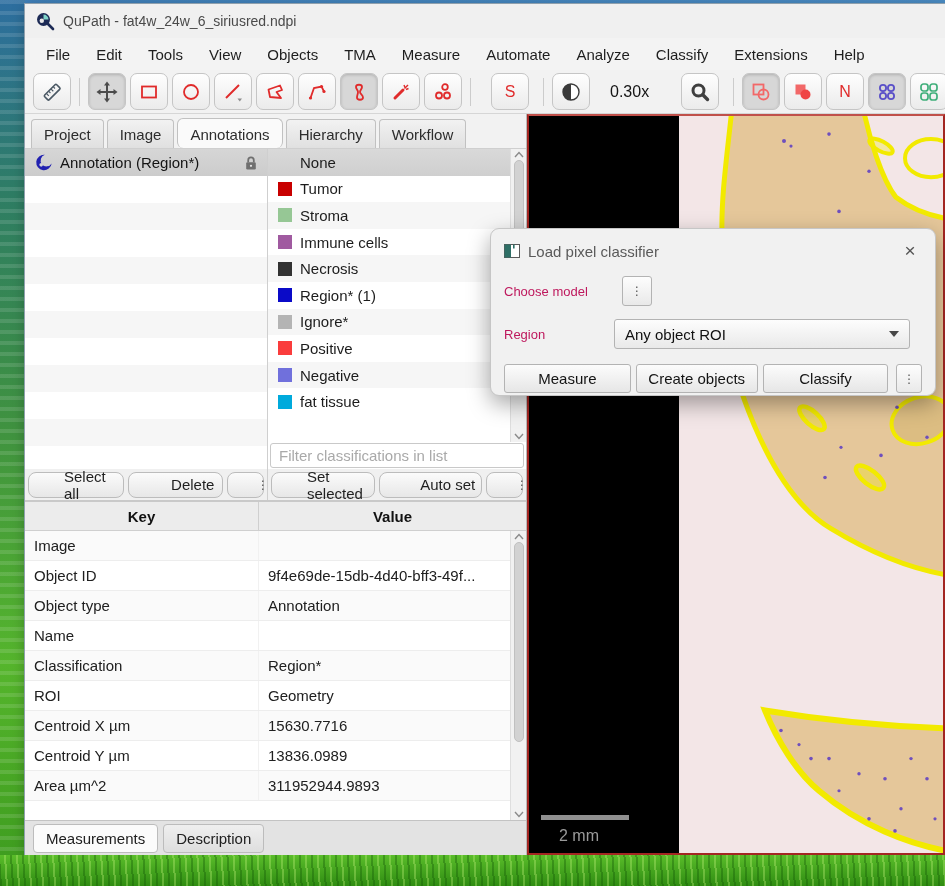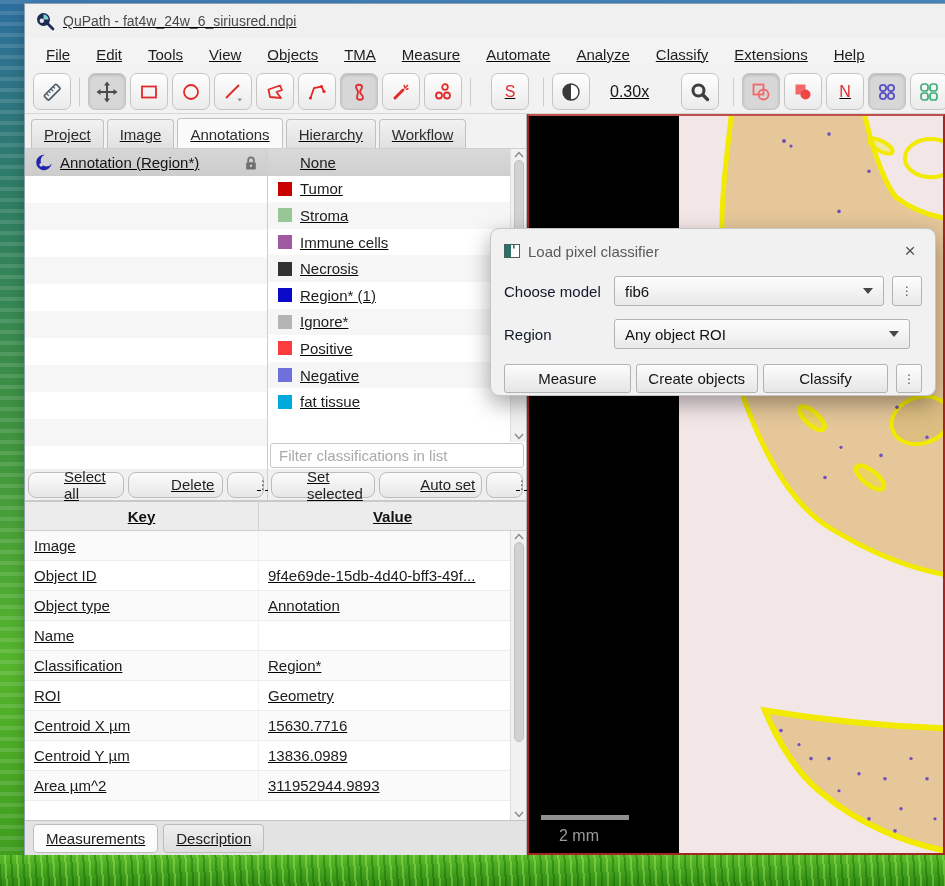--- a/index.html
+++ b/index.html
@@ -8,21 +8,21 @@
   .wall-left { position:absolute; left:0; top:0; width:25px; height:886px;
     background:linear-gradient(180deg,#2d6ea0 0%,#2e7d64 22%,#3f9240 48%,#55b52c 75%,#3c9a1e 100%); }
   .wall-left:after { content:""; position:absolute; inset:0;
     background:repeating-linear-gradient(180deg, rgba(255,255,255,.12) 0 4px, transparent 4px 11px); }
   .wall-bottom { position:absolute; left:0; top:855px; width:945px; height:31px;
     background:linear-gradient(180deg,#5abd2a,#2f8c12); }
   .wall-bottom:after { content:""; position:absolute; inset:0;
     background:repeating-linear-gradient(86deg, rgba(16,84,4,.35) 0 2px, transparent 2px 6px, rgba(190,240,120,.35) 6px 8px, transparent 8px 12px); }
 
   .window { position:absolute; left:25px; top:4px; width:920px; height:851px; background:#4d7c0f;
-    box-shadow:0 0 0 1px #8fa0ad, 2px 4px 14px rgba(0,0,0,.35); display:flex; flex-direction:column;text-decoration:underline; }
+    box-shadow:0 0 0 1px #8fa0ad, 2px 4px 14px rgba(0,0,0,.35); display:flex; flex-direction:column; }
 
   .titlebar { height:34px; display:flex; align-items:center; padding:0 10px; background:#f0f0f0; flex:0 0 auto; }
   .title-text { font-size:14px; color:#4a4a4a; margin-left:8px; }
 
   .menubar { height:32px; display:flex; align-items:center; padding:0 8px; background:#f3f3f3; flex:0 0 auto; }
   .menu-item { padding:0 13px; font-size:15px; color:#1e1e1e; height:100%; display:flex; align-items:center; }
 
   .toolbar { height:44px; display:flex; align-items:center; padding:2px 6px; background:#f2f2f2;
     border-bottom:1px solid #d6d6d6; overflow:hidden; flex:0 0 auto; }
   .tbtn { width:38px; height:37px; border:1px solid #c5c5c5; border-radius:7px;
@@ -34,21 +34,21 @@
   .tletter { font-size:16px; color:#e02b2b; }
 
   .main { flex:1; display:flex; min-height:0; }
   .left-panel { width:502px; display:flex; flex-direction:column; background:#f2f2f2;
     border-right:1px solid #b9b9b9; flex:0 0 auto; }
 
   .ptabs { height:35px; display:flex; align-items:flex-end; padding:4px 6px 0; gap:3px;
     background:#f2f2f2; border-bottom:1px solid #cfcfcf; flex:0 0 auto; }
   .ptab { padding:6px 12px 5px; font-size:15px; color:#2d2d2d; background:linear-gradient(#f2f2f2,#e0e0e0);
     border:1px solid #c1c1c1; border-bottom:none; border-radius:4px 4px 0 0; }
-  .ptab.selected { background:#fafafa; padding-top:7px; }
+  .ptab.selected { background:#fafafa; padding-top:7px;border-radius:6px; }
 
   .lists { height:353px; display:flex; background:#fff; border-bottom:2px solid #c9c9c9; flex:0 0 auto; }
   .ann-col { width:243px; display:flex; flex-direction:column; border-right:1px solid #cfcfcf; }
   .ann-rows { flex:1; display:flex; flex-direction:column; overflow:hidden; }
   .ann-row { height:27px; flex:0 0 auto; display:flex; align-items:center; padding:0 8px; }
   .ann-row.selected { background:linear-gradient(#d6d6d6,#cccccc);justify-content:center; }
   .ann-row-label { font-size:15px; color:#141414; margin-left:7px; flex:1; }
   .ann-stripe:nth-child(odd) { background:#f6f6f6; }
   .ctrl-row { height:31px; display:flex; align-items:center; gap:4px; padding:2px 3px; background:#f0f0f0; flex:0 0 auto; }
   .btn { height:26px; border:1px solid #bcbcbc; border-radius:8px; background:linear-gradient(#fbfbfb,#e7e7e7);
@@ -99,21 +99,21 @@
   .v-svg { position:absolute; inset:0; }
   .scalebar-rect { position:absolute; left:12px; bottom:33px; width:88px; height:5px; background:#8f8f8f; }
   .scalebar-text { position:absolute; left:30px; bottom:8px; font-size:16px; color:#9a9a9a; }
 
   .dialog { position:absolute; left:490px; top:228px; width:446px; height:168px; background:#f1f1f1;
     border:1px solid #c6c6c6; border-radius:9px; box-shadow:0 8px 22px rgba(0,0,0,.35); padding:10px 13px; z-index:50; }
   .dlg-title-row { display:flex; align-items:center; height:24px; }
   .dlg-title { font-size:15px; color:#5a5a5a; margin-left:8px; flex:1; }
   .dlg-close { font-size:19px; color:#555; width:24px; text-align:center; }
   .dlg-row { display:flex; align-items:center; margin-top:13px; }
-  .dlg-label { width:110px; font-size:15px; color:#0f172a; flex:0 0 auto; }
+  .dlg-label { width:110px; font-size:13px; color:#be185d; flex:0 0 auto; }
   .combo { height:30px; border:1px solid #b3b3b3; border-radius:3px; background:linear-gradient(#fdfdfd,#e9e9e9);
     display:flex; align-items:center; padding:0 10px; font-size:15px; color:#101010; }
   .combo-model { width:272px; }
   .combo-region { width:296px; }
   .arrow-down { width:0; height:0; border-left:5px solid transparent; border-right:5px solid transparent;
     border-top:6px solid #474747; margin-left:auto; }
   .sq-btn { width:30px; height:30px; border:1px solid #b3b3b3; border-radius:3px;
     background:linear-gradient(#fdfdfd,#e9e9e9); display:flex; align-items:center; justify-content:center;
     font-size:12px; color:#555; margin-left:8px; }
   .dlg-buttons { display:flex; gap:5px; margin-top:15px; }
@@ -523,24 +523,20 @@
     <svg width="16" height="14" viewBox="0 0 16 14">
       <rect x="0.5" y="0.5" width="15" height="13" fill="#fff" stroke="#5a5a5a"></rect>
       <rect x="0.5" y="0.5" width="6.5" height="13" fill="#2e6f66"></rect>
       <rect x="9" y="0.5" width="1.6" height="4" fill="#2e6f66"></rect>
     </svg>
     <span class="dlg-title">Load pixel classifier</span>
     <span class="dlg-close">×</span>
   </div>
   <div class="dlg-row">
     <span class="dlg-label">Choose model</span>
-    <div class="combo combo-model">
-      <span>fib6</span>
-      <span class="arrow-down"></span>
-    </div>
     <div class="sq-btn">⋮</div>
   </div>
   <div class="dlg-row">
     <span class="dlg-label">Region</span>
     <div class="combo combo-region">
       <span>Any object ROI</span>
       <span class="arrow-down"></span>
     </div>
   </div>
   <div class="dlg-buttons">

